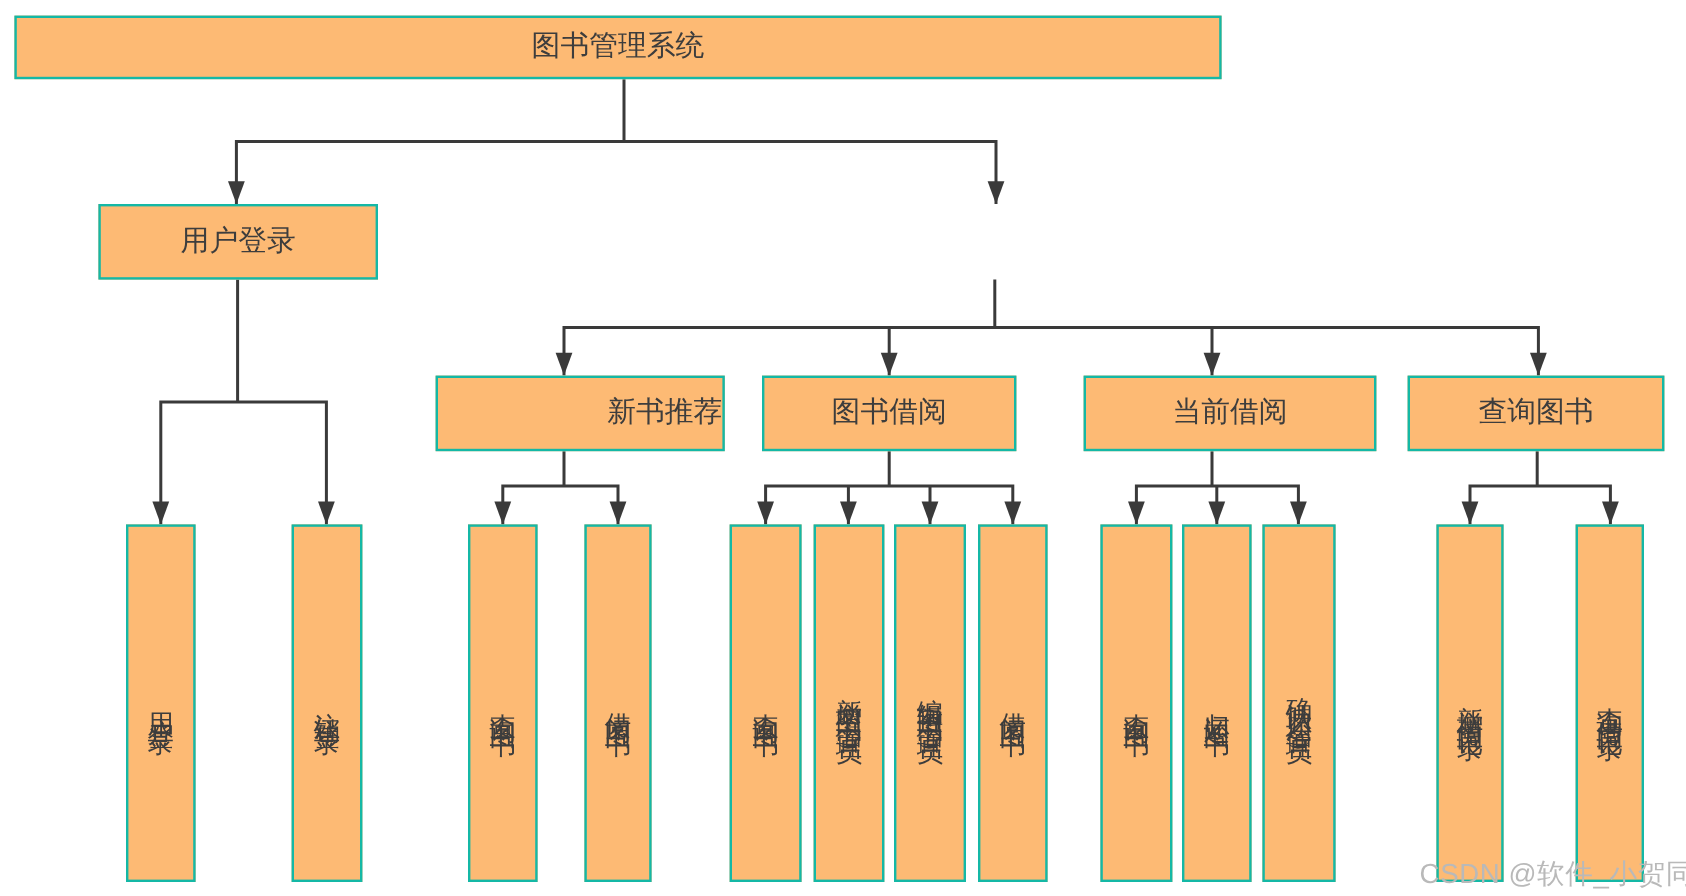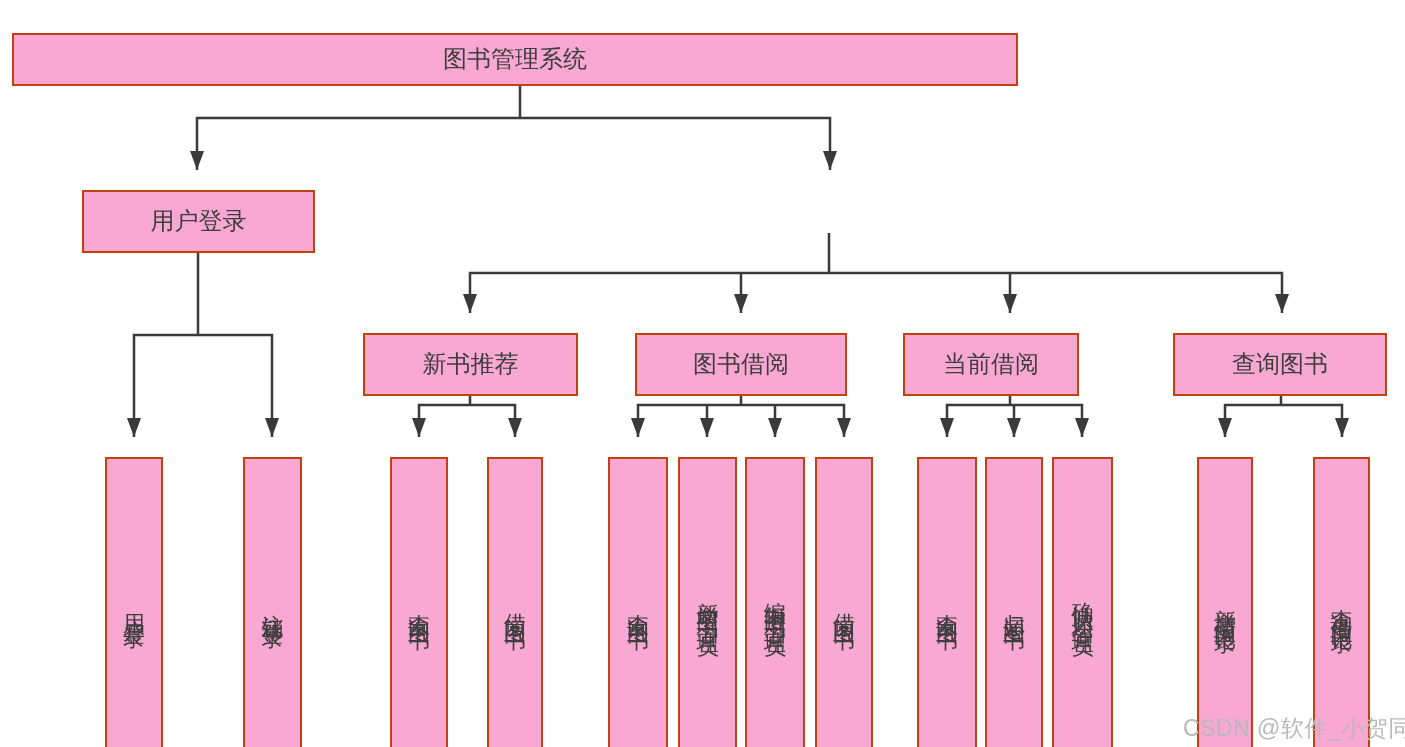--- a/index.html
+++ b/index.html
@@ -4,40 +4,40 @@
 <style>
   html,body { margin:0; padding:0; background:#ffffff; }
   .stage {
     position:relative; width:1405px; height:747px;
     background:#ffffff; overflow:hidden;
     font-family:"Liberation Sans","DejaVu Sans",sans-serif;
   }
   svg.connectors { position:absolute; left:0; top:0; z-index:1; }
   .node {
     position:absolute; box-sizing:border-box;
-    border:2px solid #c2410c; background:#f9a8d4;
+    border:2px solid #14b8a6; background:#fdba74;
     display:flex; align-items:center; justify-content:center;
-    color:#3d3d3d; z-index:2;margin-top:20px;
+    color:#3d3d3d; z-index:2;
   }
   .node .lbl { font-size:24px; line-height:1.2; white-space:nowrap; }
   .vnode .lbl {
     writing-mode:vertical-rl; text-orientation:mixed;
     letter-spacing:5px; line-height:1; font-size:22px; white-space:normal;
   }
   .watermark {
     position:absolute; left:1183px; top:713px; z-index:6;
     font-size:23px; color:#b9b9b9; letter-spacing:0.5px; white-space:nowrap;
   }
   
   #n-root { left:12px;  top:13px;  width:1006px; height:53px; }
   #n-login{ left:82px;  top:170px; width:233px;  height:63px; }
   #n-mgmt { left:710px; top:170px; width:237px;  height:63px; }
-  #n-rec  { left:363px; top:313px; width:215px;  height:63px; }
+  #n-rec  { left:363px; top:313px; width:241px;  height:63px;justify-content:flex-end; }
   #n-bor  { left:635px; top:313px; width:212px;  height:63px; }
-  #n-cur  { left:903px; top:313px; width:176px;  height:63px; }
+  #n-cur  { left:903px; top:313px; width:244px;  height:63px; }
   #n-rcd  { left:1173px;top:313px; width:214px;  height:63px; }
   #l-a1 { left:105px;  top:437px; width:58px; height:298px; }
   #l-a2 { left:243px;  top:437px; width:59px; height:298px; }
   #l-b1 { left:390px;  top:437px; width:58px; height:298px; }
   #l-b2 { left:487px;  top:437px; width:56px; height:298px; }
   #l-c1 { left:608px;  top:437px; width:60px; height:298px; }
   #l-c2 { left:678px;  top:437px; width:59px; height:298px; }
   #l-c3 { left:745px;  top:437px; width:60px; height:298px; }
   #l-c4 { left:815px;  top:437px; width:58px; height:298px; }
   #l-d1 { left:917px;  top:437px; width:60px; height:298px; }

